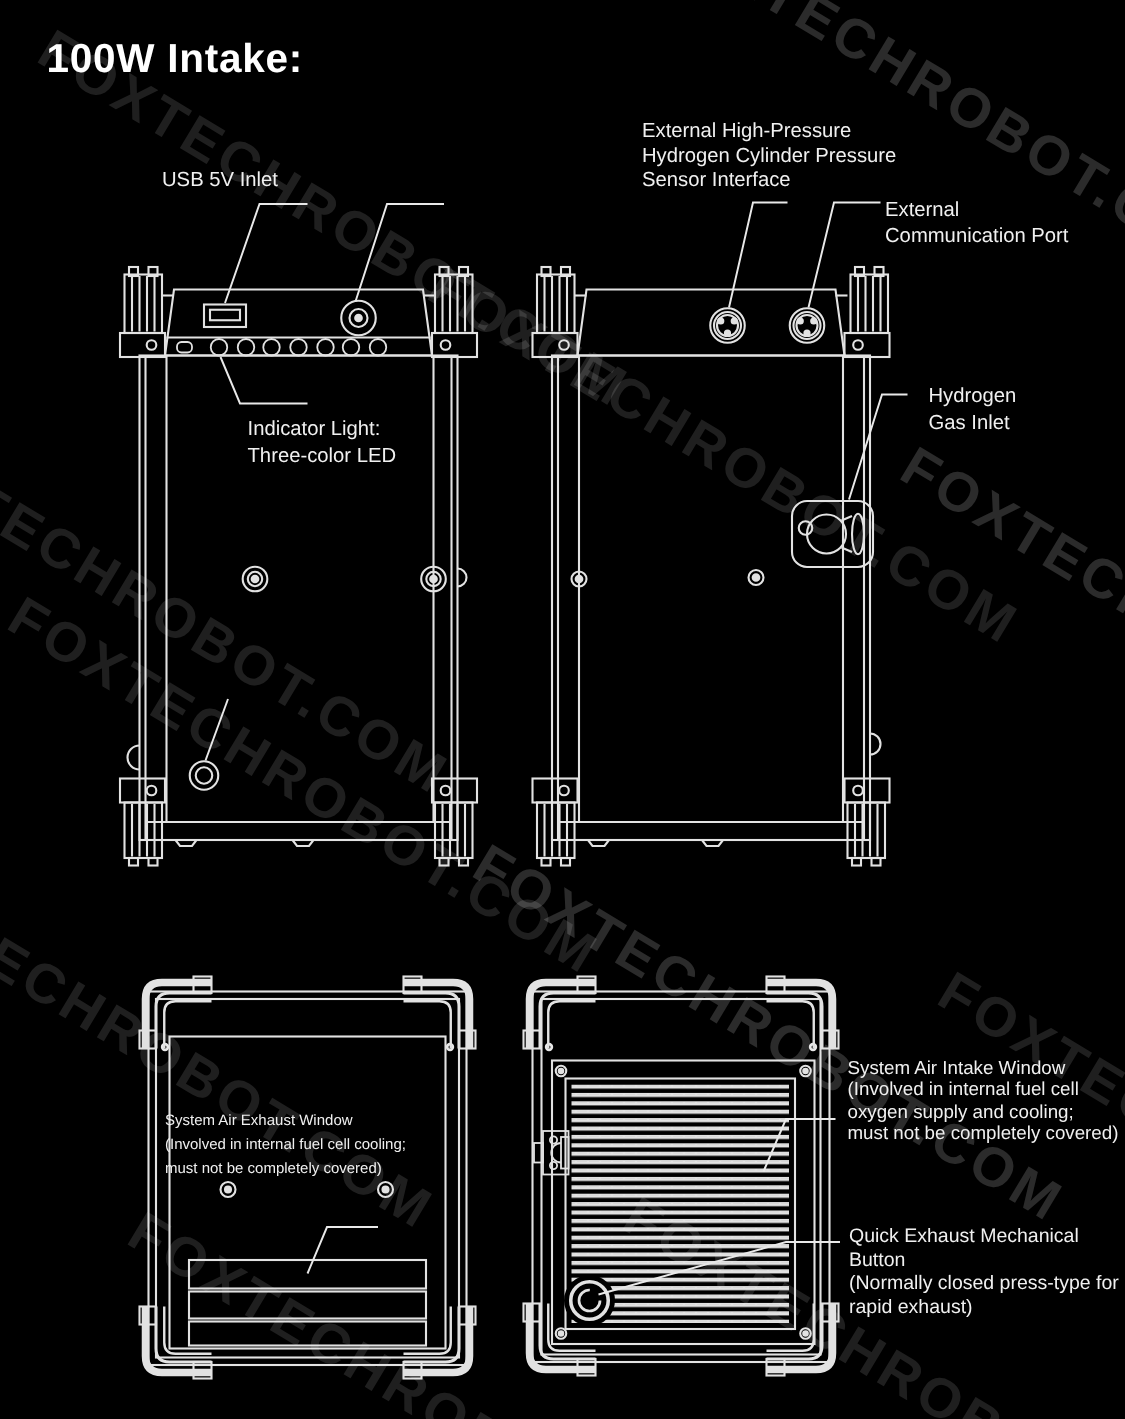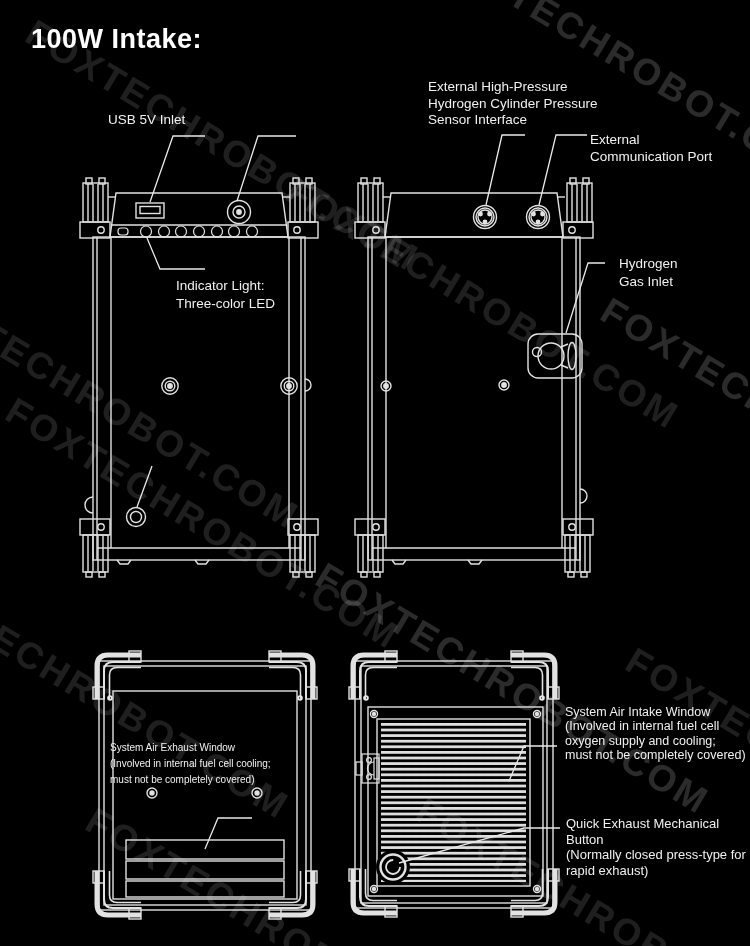--- a/index.html
+++ b/index.html
@@ -338,21 +338,21 @@
   <div class="label lh165" style="left:428px;top:79px">External High-Pressure
 Hydrogen Cylinder Pressure
 Sensor Interface</div>
 
   <div class="label" style="left:590px;top:131px">External
 Communication Port</div>
 
   <div class="label lh175" style="left:619px;top:255px">Hydrogen
 Gas Inlet</div>
 
-  <div class="label lh175" style="left:176px;top:277px">Indicator Light:
+  <div class="label lh175" style="left:165px;top:277px">Indicator Light:
 Three-color LED</div>
 
 
   <div class="label small" style="left:110px;top:740px">System Air Exhaust Window
 (Involved in internal fuel cell cooling;
 must not be completely covered)</div>
 
   <div class="label smaller" style="left:565px;top:705px">System Air Intake Window
 (Involved in internal fuel cell
 oxygen supply and cooling;

